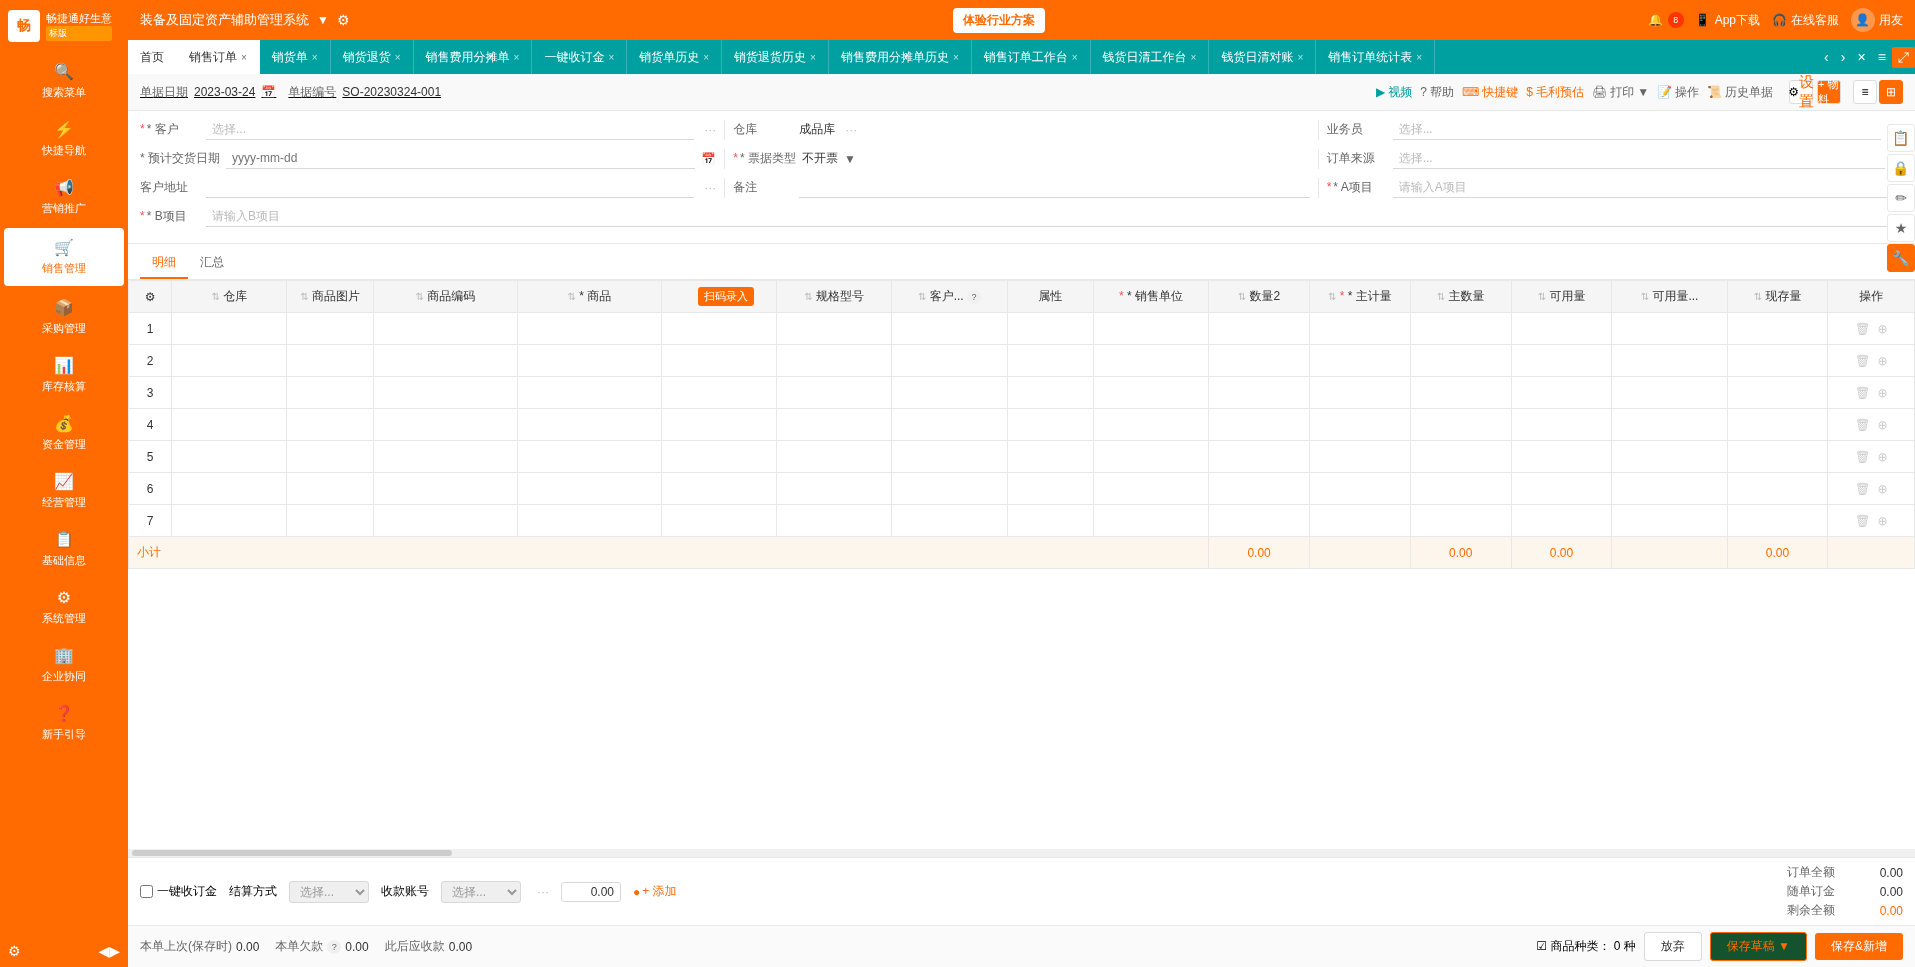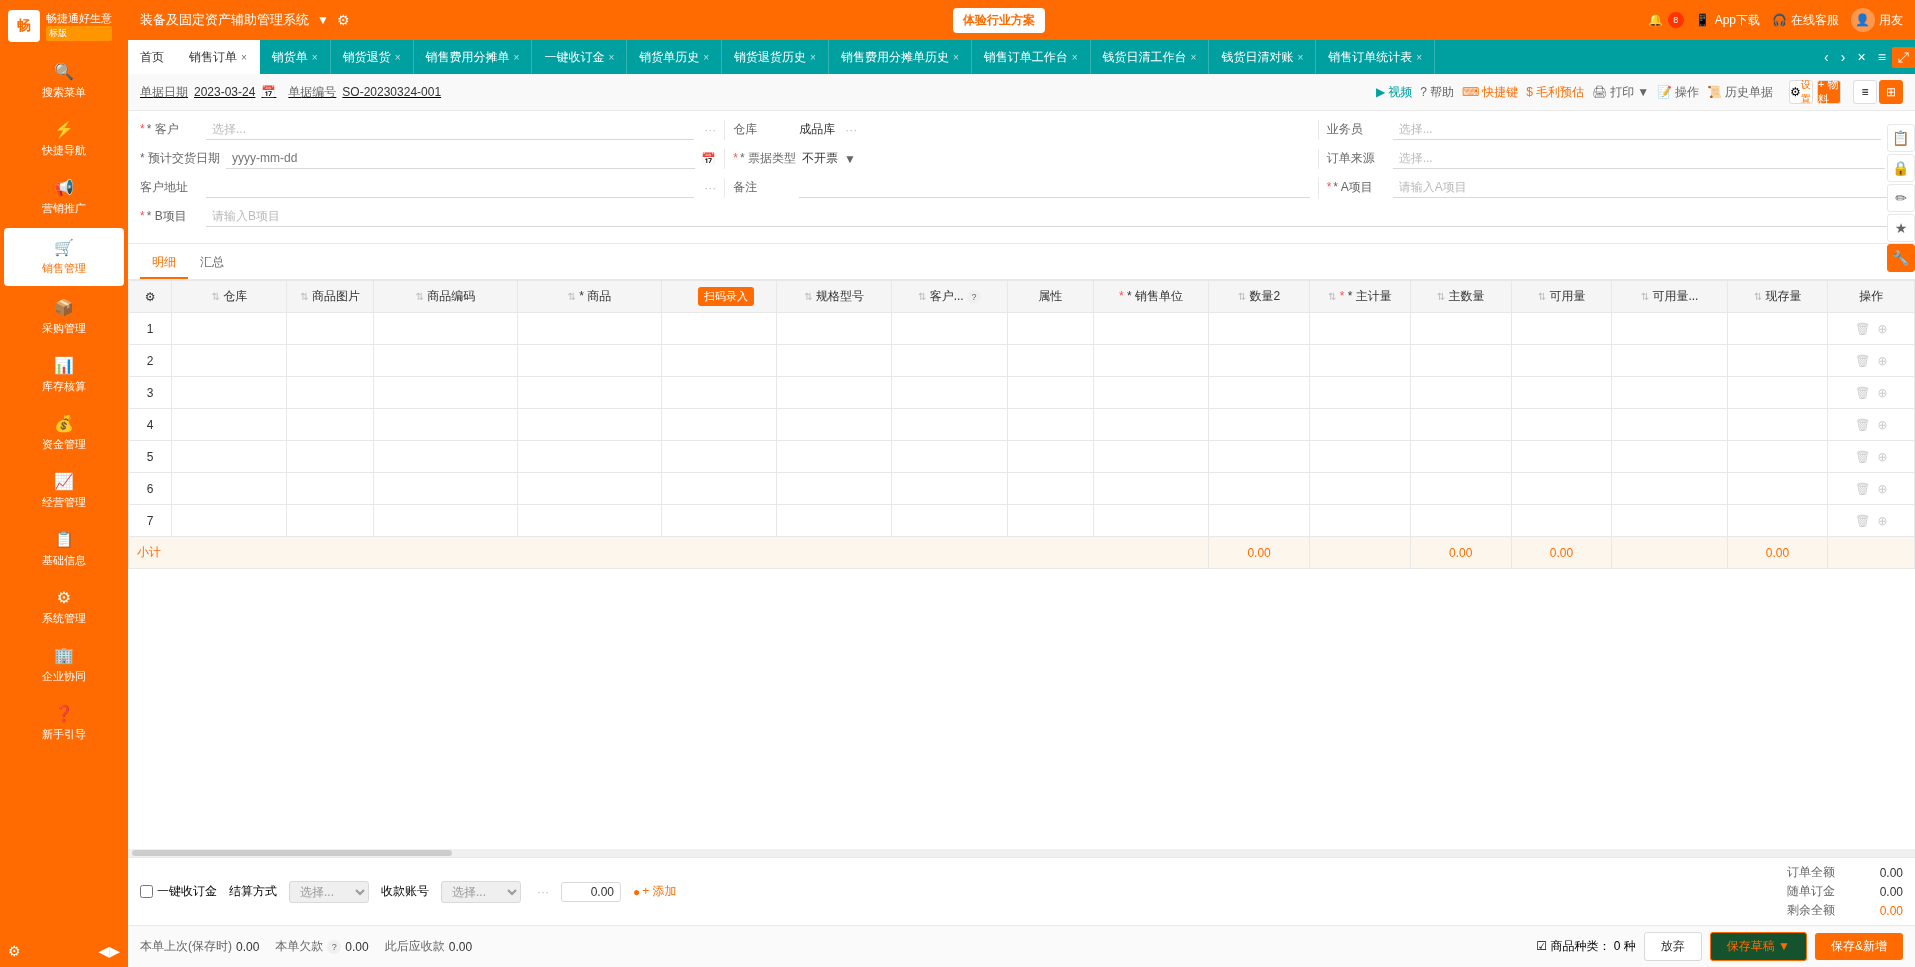--- a/index.html
+++ b/index.html
@@ -313,21 +313,21 @@
         <span class="toolbar-btn teal">▶ <span>视频</span></span>
         <span class="toolbar-btn">? <span>帮助</span></span>
         <span class="toolbar-btn orange">⌨ <span>快捷键</span></span>
         <span class="toolbar-btn orange">$ <span>毛利预估</span></span>
         <span class="toolbar-btn">🖨 <span>打印</span> ▼</span>
         <span class="toolbar-btn">📝 <span>操作</span></span>
         <span class="toolbar-btn">📜 <span>历史单据</span></span>
         <div style="display:flex;gap:4px;margin-left:8px;">
           <div class="panel-icon-btn">
             <span>⚙</span>
-            <span style="font-size:10px;color:#ff6b00;">设置</span>
+            <span style="font-size:15px;color:#ff6b00;">设置</span>
           </div>
           <div class="panel-icon-btn orange" style="background:#ff6b00;color:white;">
             <span style="color:white;font-size:11px;">+ 物料</span>
           </div>
         </div>
         <div style="display:flex;gap:2px;margin-left:4px;">
           <div class="panel-icon-btn">≡</div>
           <div class="panel-icon-btn active" style="background:#ff6b00;color:white;">⊞</div>
         </div>
       </div>

